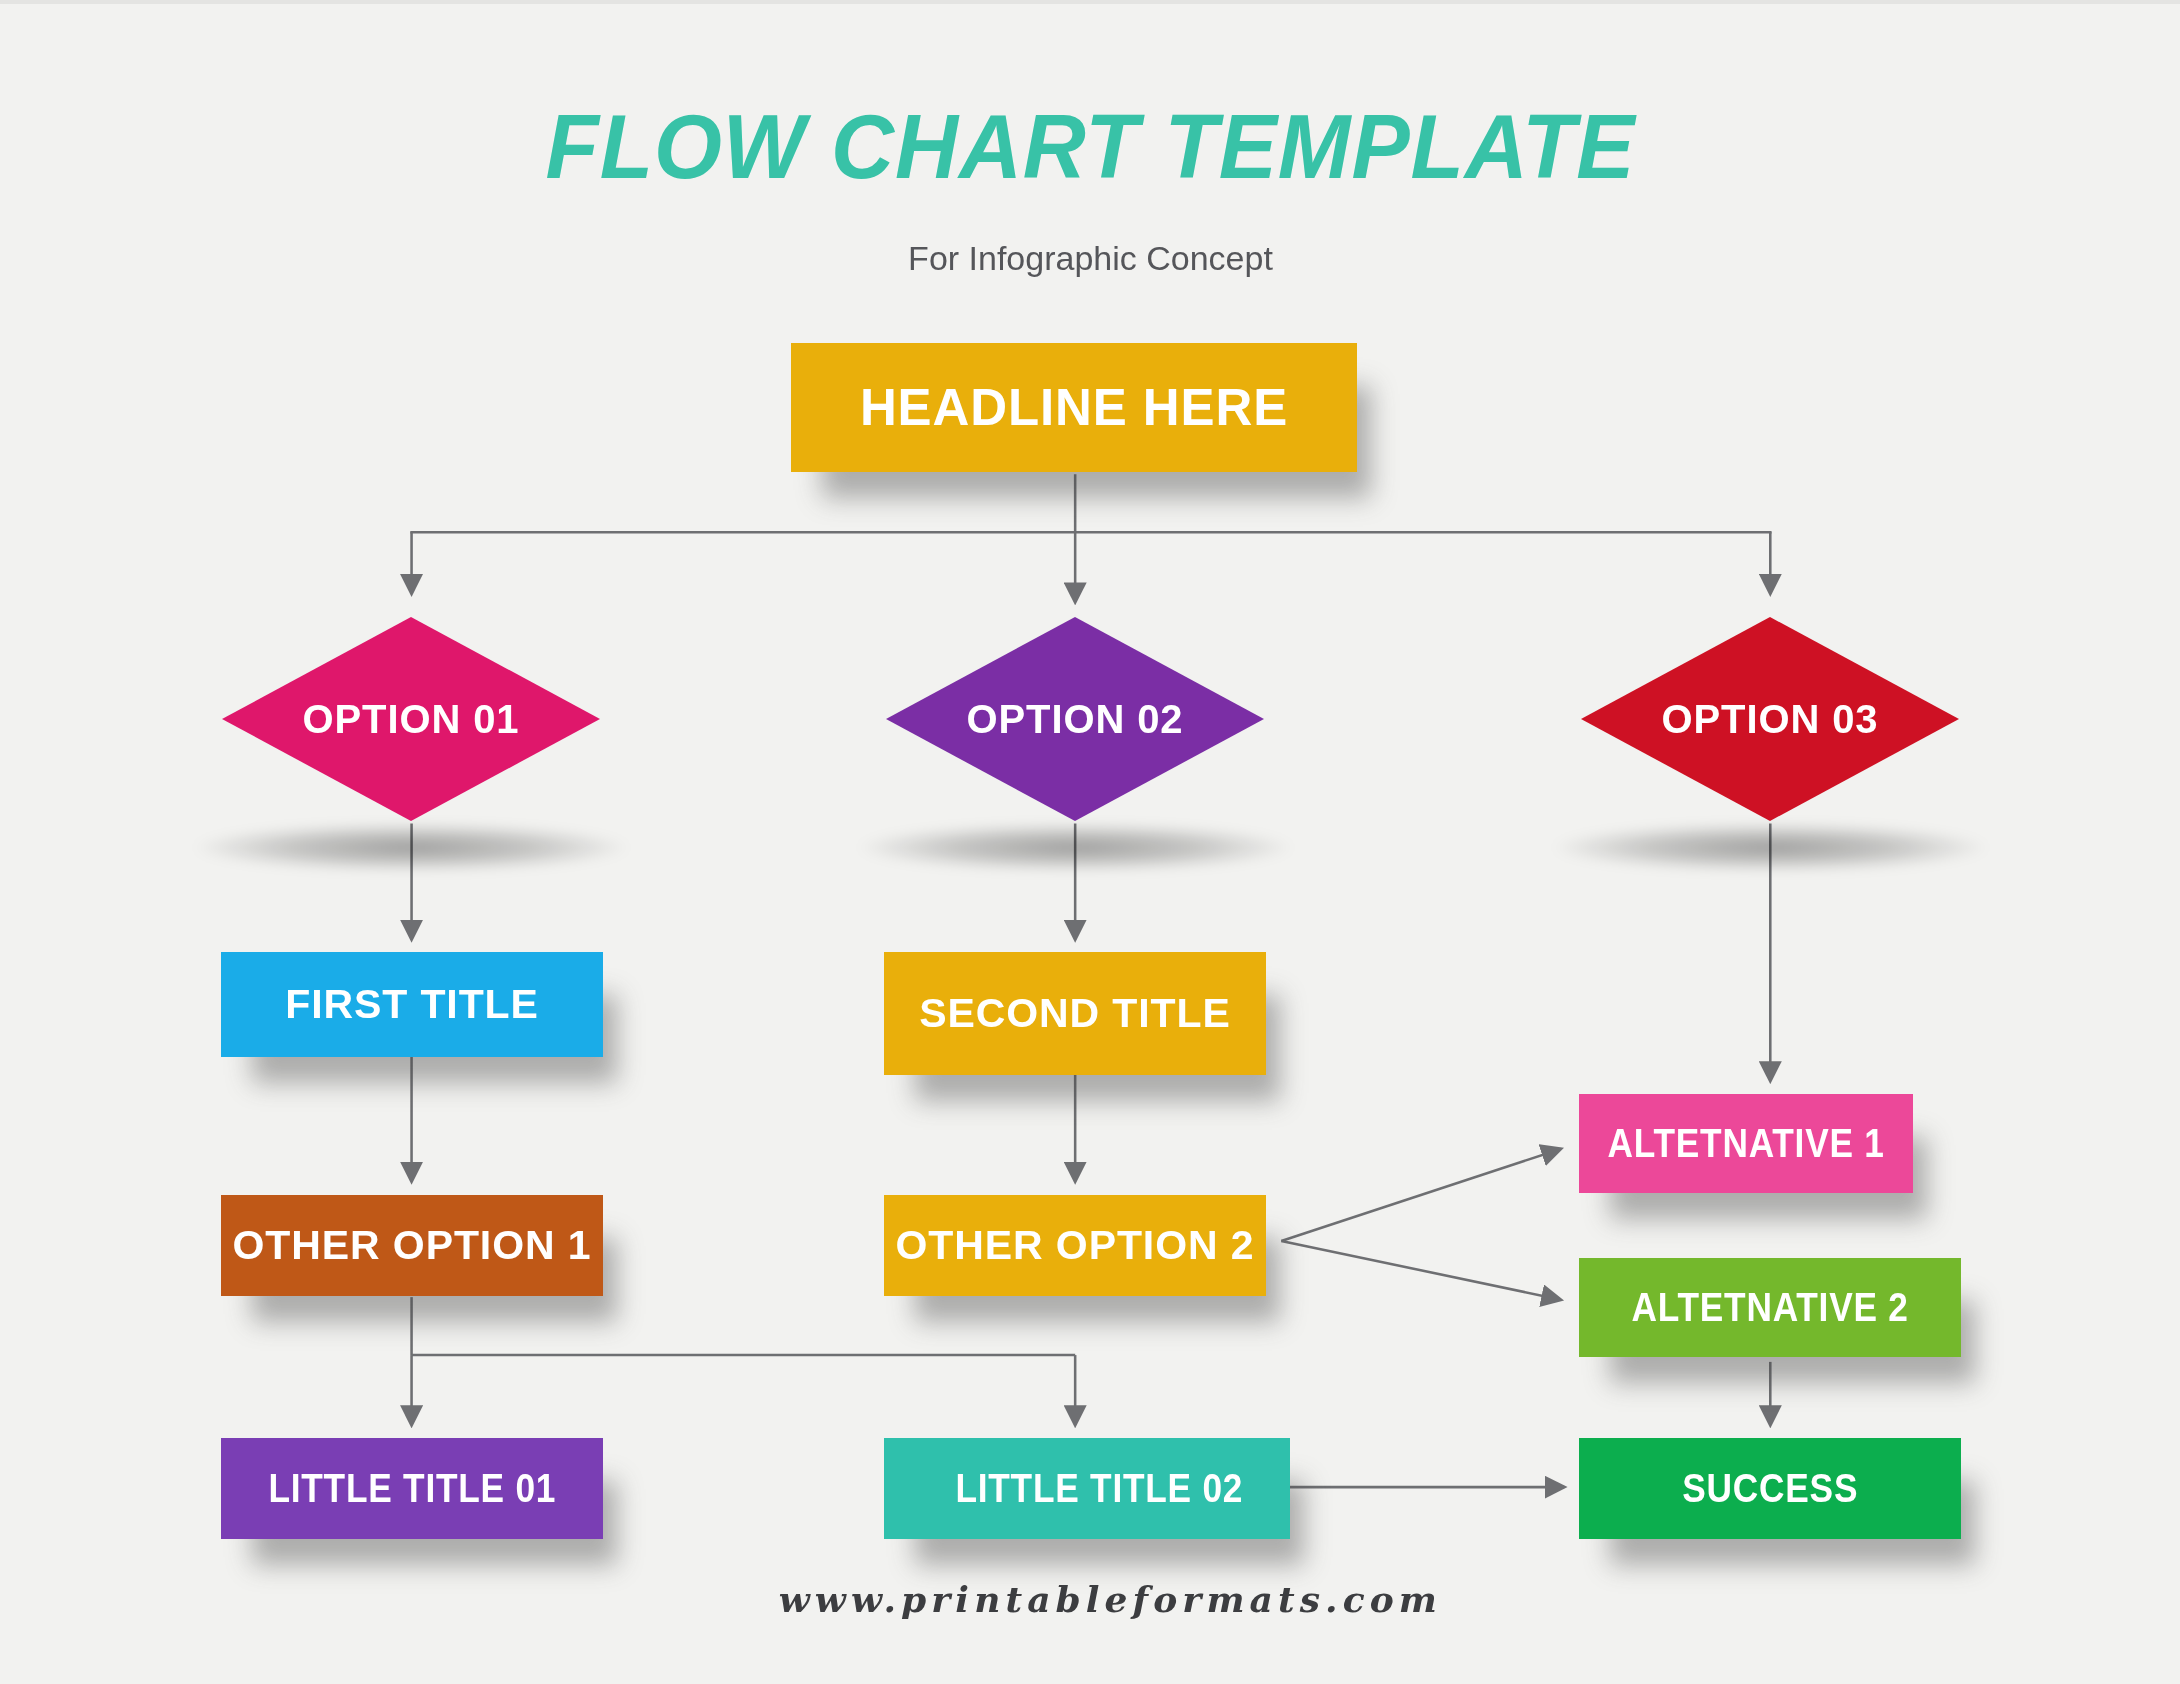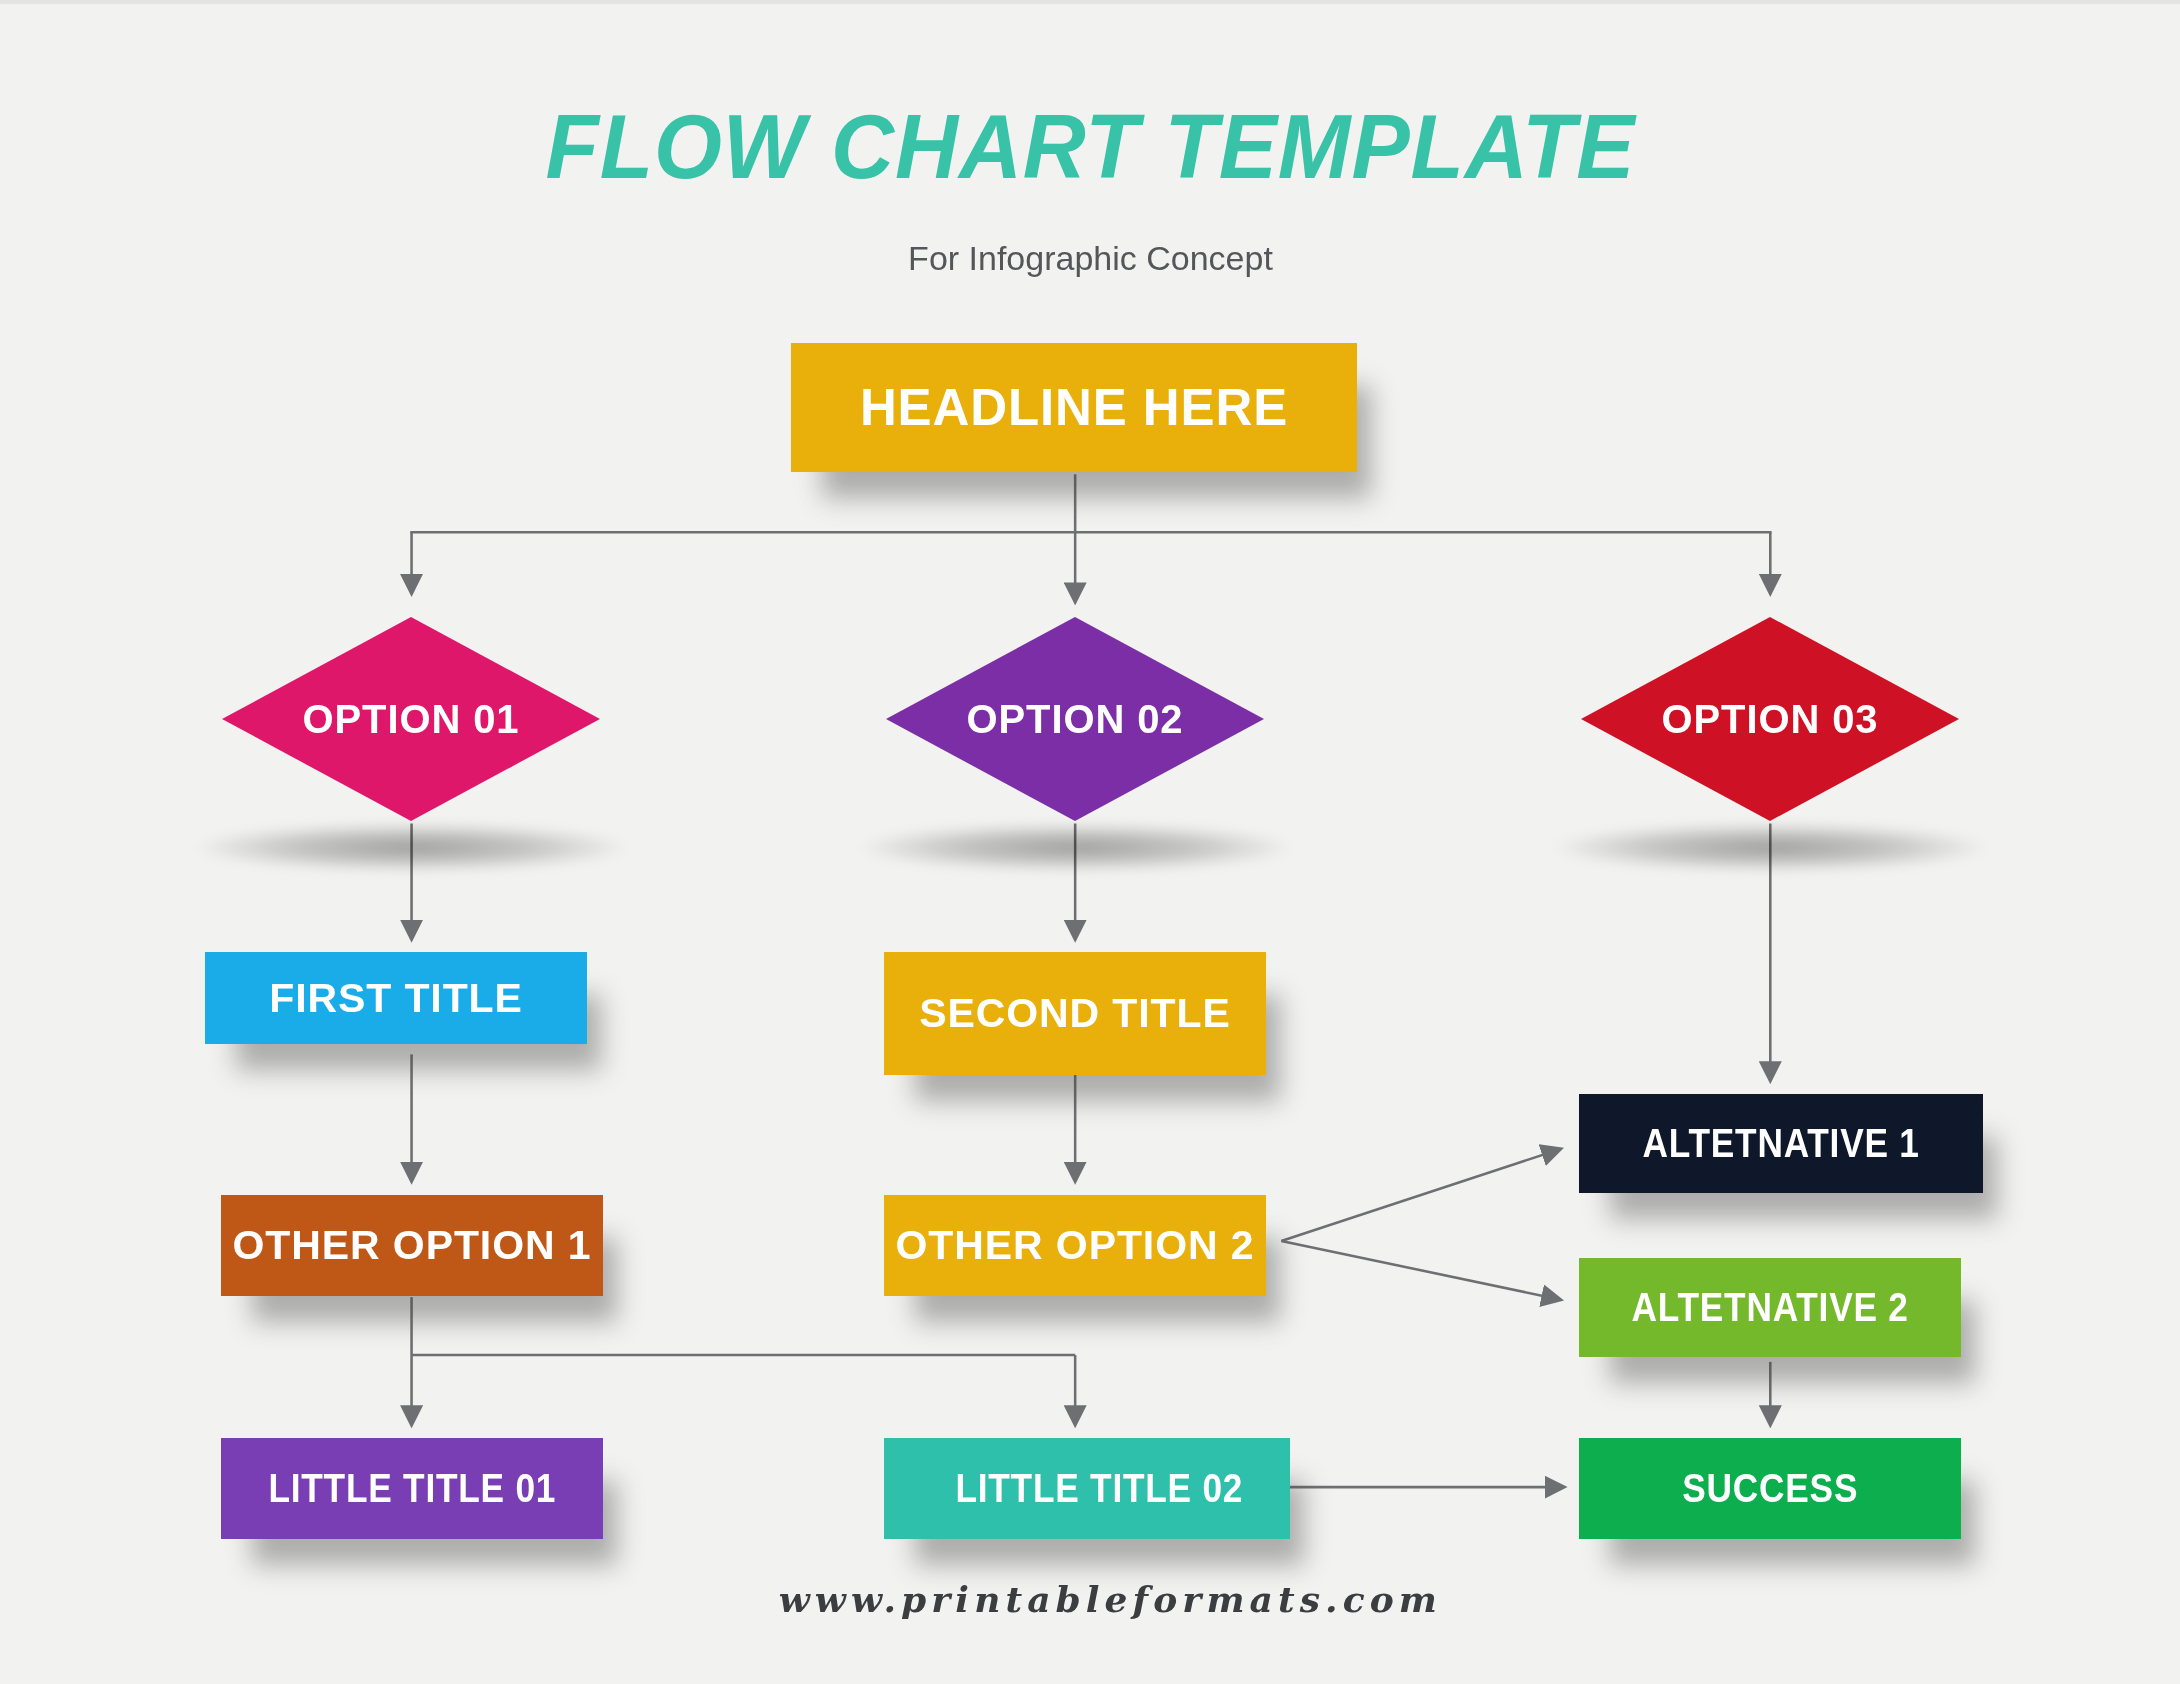--- a/index.html
+++ b/index.html
@@ -121,41 +121,41 @@
   </div>
   <div class="diamond-wrap" style="left:886px;top:613px;">
     <div class="diamond-shape" style="background-color: rgb(123, 46, 165);"></div>
     <span class="label label-diamond">OPTION 02</span>
   </div>
   <div class="diamond-wrap" style="left:1581px;top:613px;">
     <div class="diamond-shape" style="background-color: rgb(206, 17, 36);"></div>
     <span class="label label-diamond">OPTION 03</span>
   </div>
 
-  <div class="node rect" style="left: 205px; top: 948px; width: 382px; height: 92px; background-color: rgb(26, 172, 232);">
+  <div class="node rect" style="left: 221px; top: 948px; width: 382px; height: 105px; background-color: rgb(26, 172, 232);">
     <span class="label">FIRST TITLE</span>
   </div>
   <div class="node rect" style="left: 221px; top: 1191px; width: 382px; height: 101px; background-color: rgb(191, 88, 23);">
     <span class="label">OTHER OPTION 1</span>
   </div>
   <div class="node rect" style="left: 221px; top: 1434px; width: 382px; height: 101px; background-color: rgb(122, 62, 180);">
     <span class="label condensed">LITTLE TITLE 01</span>
   </div>
 
   <div class="node rect" style="left: 884px; top: 948px; width: 382px; height: 123px; background-color: rgb(233, 175, 11);">
     <span class="label">SECOND TITLE</span>
   </div>
   <div class="node rect" style="left: 884px; top: 1191px; width: 382px; height: 101px; background-color: rgb(233, 175, 11);">
     <span class="label">OTHER OPTION 2</span>
   </div>
   <div class="node rect" style="left: 884px; top: 1434px; width: 382px; height: 101px; background-color: rgb(47, 192, 172); padding-left: 24px;">
     <span class="label condensed">LITTLE TITLE 02</span>
   </div>
 
-  <div class="node rect" style="left: 1579px; top: 1090px; width: 404px; height: 99px; background-color: #0f172a;">
+  <div class="node rect" style="left: 1579px; top: 1090px; width: 334px; height: 99px; background-color: #ec4899;">
     <span class="label condensed">ALTETNATIVE 1</span>
   </div>
   <div class="node rect" style="left: 1579px; top: 1254px; width: 382px; height: 99px; background-color: rgb(116, 184, 44);">
     <span class="label condensed">ALTETNATIVE 2</span>
   </div>
   <div class="node rect" style="left: 1579px; top: 1434px; width: 382px; height: 101px; background-color: rgb(12, 174, 78);">
     <span class="label condensed">SUCCESS</span>
   </div>
 
   <div class="page-footer" style="color: rgb(60, 61, 64);">www.printableformats.com</div>

